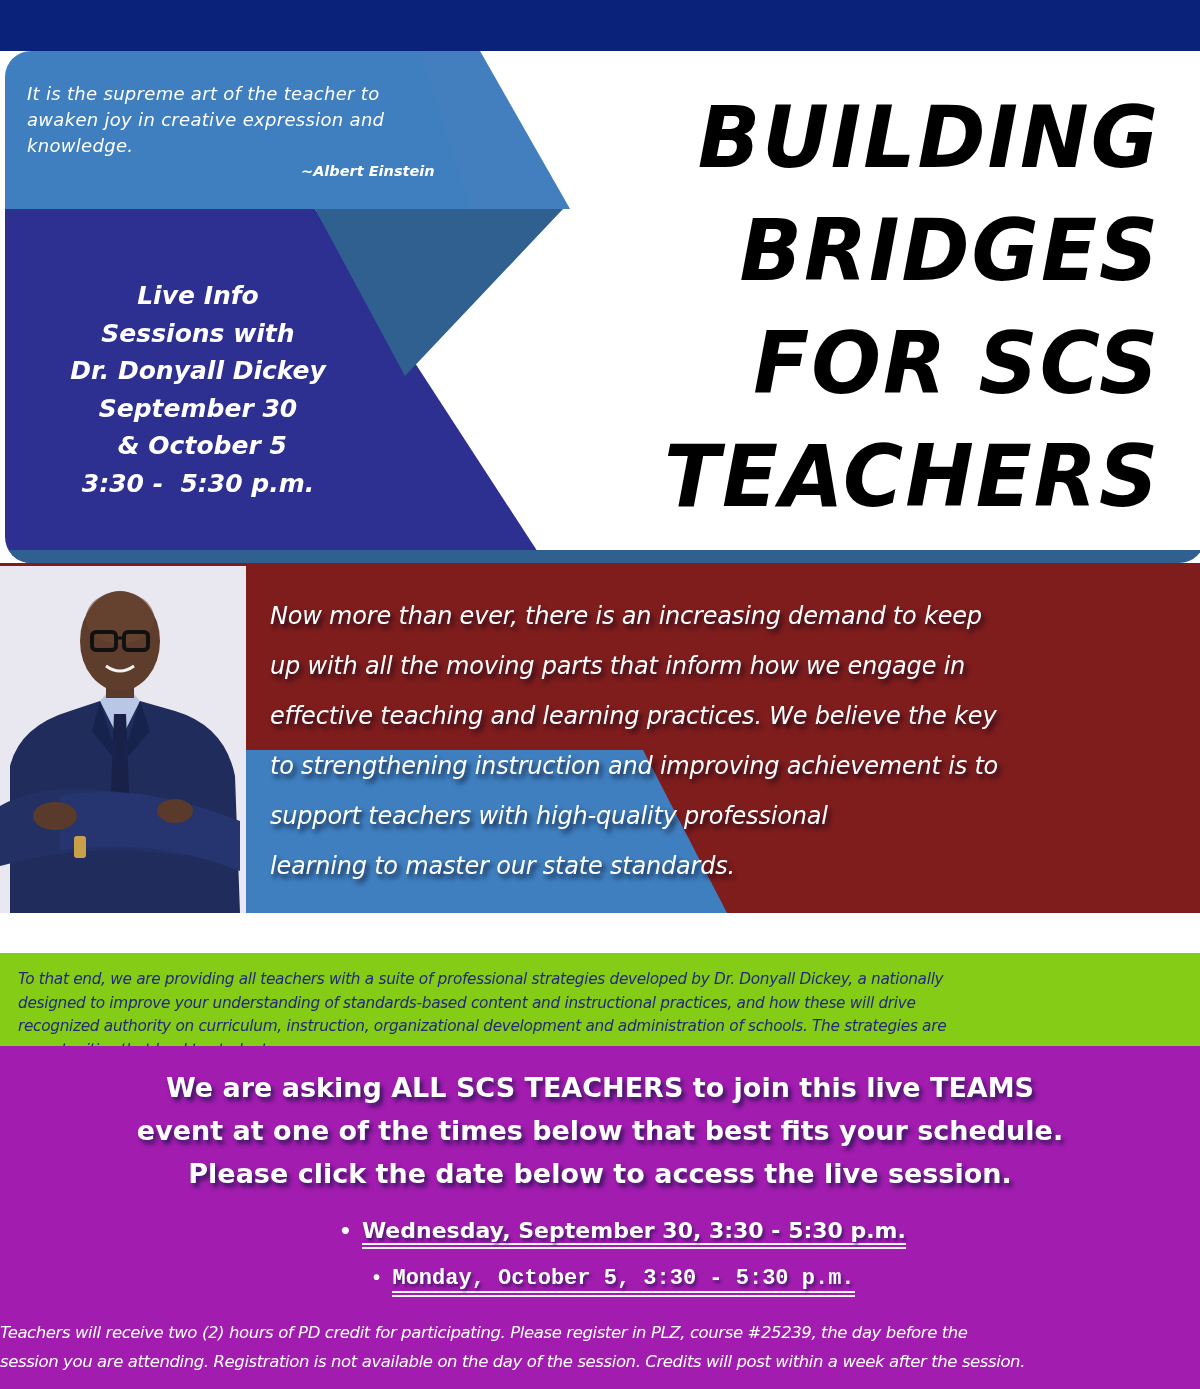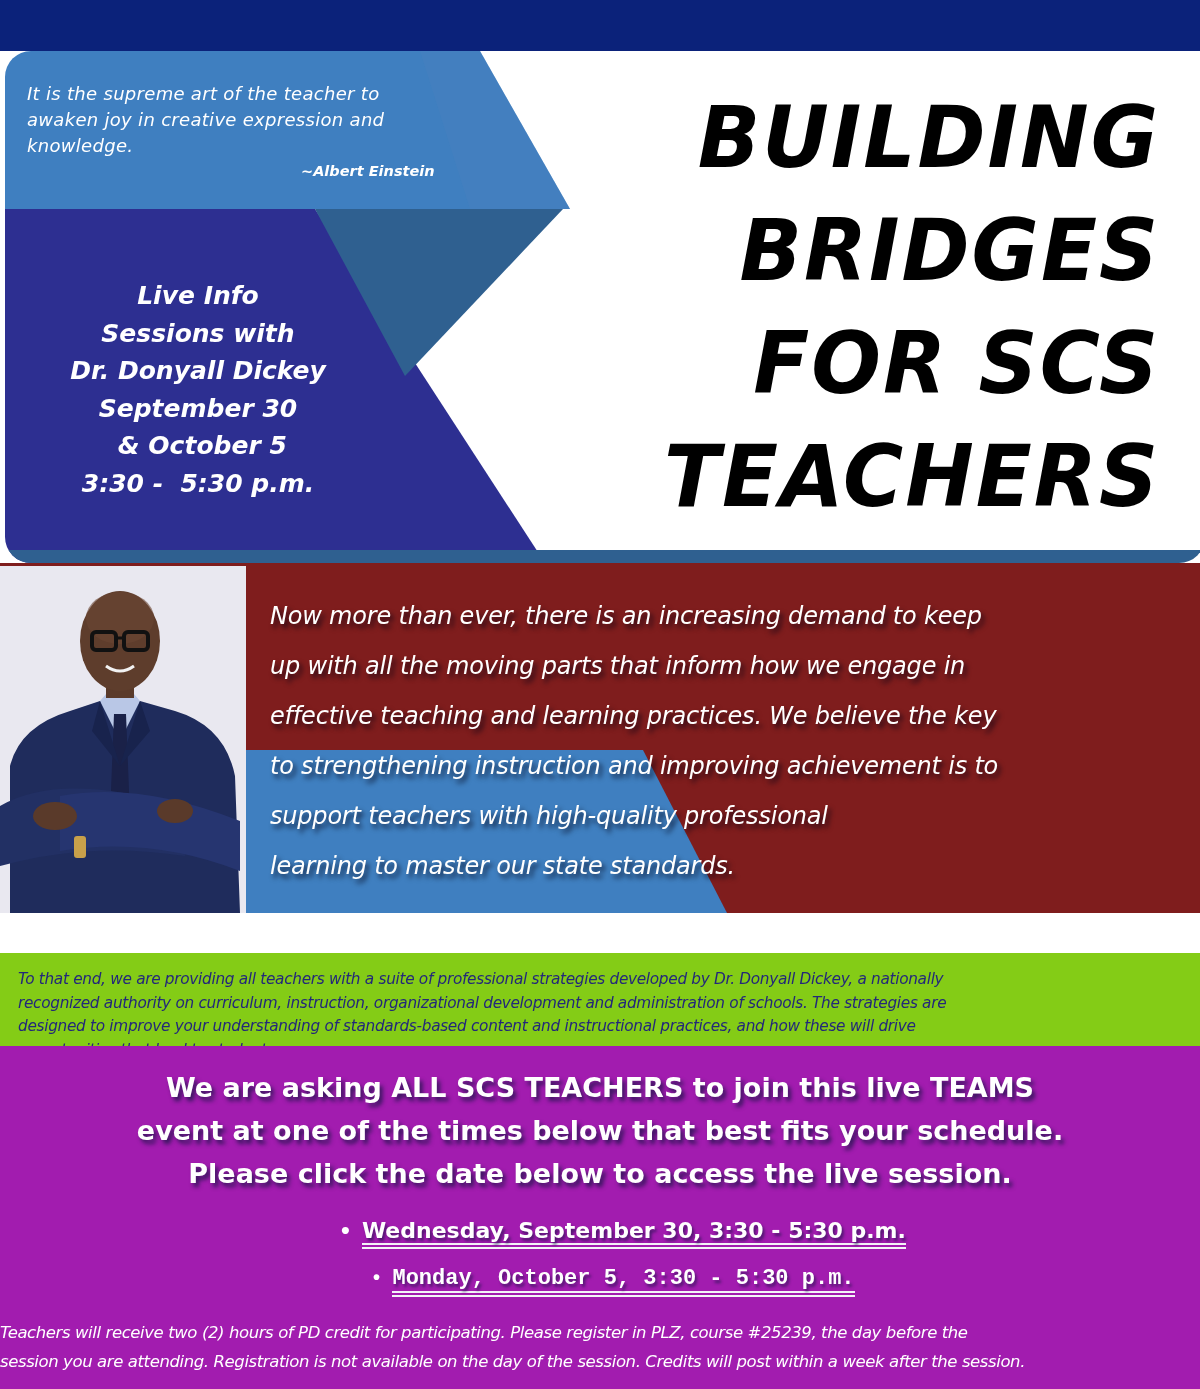--- a/index.html
+++ b/index.html
@@ -144,22 +144,22 @@
     <div>effective teaching and learning practices. We believe the key</div>
     <div>to strengthening instruction and improving achievement is to</div>
     <div>support teachers with high-quality professional</div>
     <div>learning to master our state standards.</div>
   </div>
 </section>
 
 <section class="detail">
   <div class="detail-text">
     <div>To that end, we are providing all teachers with a suite of professional strategies developed by Dr. Donyall Dickey, a nationally</div>
+    <div>designed to improve your understanding of standards-based content and instructional practices, and how these will drive</div>
     <div>recognized authority on curriculum, instruction, organizational development and administration of schools. The strategies are</div>
-    <div>designed to improve your understanding of standards-based content and instructional practices, and how these will drive</div>
     <div>opportunities that lead to student success.</div>
   </div>
 </section>
 
 <section class="cta">
   <div class="cta-heading">
     <div><span>We are asking </span><span class="strong">ALL SCS TEACHERS</span><span> to join this live </span><span class="strong">TEAMS</span></div>
     <div>event at one of the times below that best fits your schedule.</div>
     <div>Please click the date below to access the live session.</div>
   </div>

